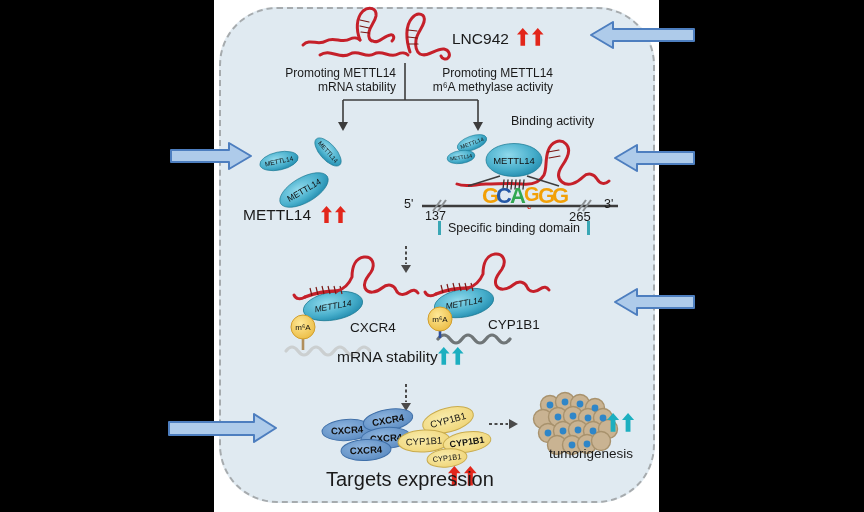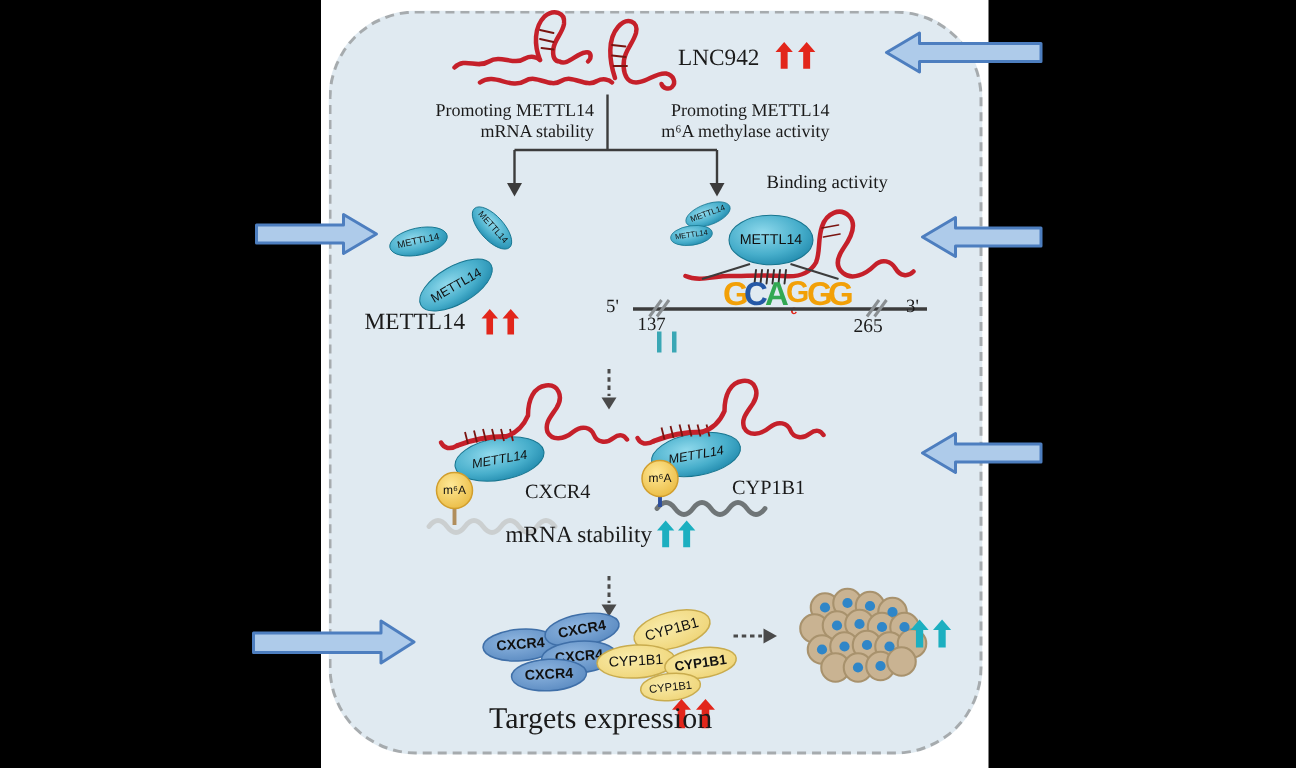--- a/index.html
+++ b/index.html
@@ -2,21 +2,21 @@
 <html><head>
 <meta charset="utf-8">
 <style>
   html,body{margin:0;padding:0;background:#000;}
   #stage{position:relative;width:864px;height:512px;background:#000;overflow:hidden;
          font-family:"Liberation Sans","DejaVu Sans",sans-serif;color:#1a1a1a;}
   #content-bg{position:absolute;left:214px;top:0;width:445px;height:512px;background:#ffffff;z-index:0;}
   #panel{position:absolute;left:219px;top:7px;width:432px;height:492px;background:#e0eaf1;
          border:2px dashed #a6abae;border-radius:58px;z-index:1;}
   #gfx{position:absolute;left:0;top:0;z-index:2;}
-  #labels{position:absolute;left:0;top:0;width:704px;height:512px;z-index:3;pointer-events:none;font-family:Liberation Serif, serif;}
+  #labels{position:absolute;left:0;top:0;width:704px;height:512px;z-index:3;pointer-events:none;}
   .lbl{position:absolute;white-space:nowrap;}
   .ctr{text-align:right;white-space:normal;}
   .bar-teal{display:inline-block;width:3px;height:14px;background:#3aa7b5;vertical-align:middle;}
   .domain-row{display:flex;align-items:center;gap:7px;}
 </style>
 </head>
 <body>
 
 <div id="stage">
   <div id="content-bg"></div>
@@ -299,26 +299,28 @@
 
     <div class="lbl" style="left:243px;top:206px;font-size:15.5px;">METTL14</div>
 
     <div class="lbl" style="left:404px;top:197px;font-size:12.5px;">5'</div>
     <div class="lbl" style="left:604px;top:197px;font-size:12.5px;">3'</div>
     <div class="lbl" style="left:425px;top:209px;font-size:12.5px;">137</div>
     <div class="lbl" style="left:569px;top:209px;font-size:13px;">265</div>
 
     <div class="lbl domain-row" style="left:438px;top:221px;font-size:12.5px;">
       <span class="bar-teal"></span>
+      <span>Specific binding domain</span>
       <span class="bar-teal"></span>
     </div>
 
     <div class="lbl" style="left:350px;top:320px;font-size:13.5px;">CXCR4</div>
     <div class="lbl" style="left:488px;top:317px;font-size:13.5px;">CYP1B1</div>
 
     <div class="lbl" style="left:337px;top:348px;font-size:15.5px;">mRNA stability</div>
 
     <div class="lbl" style="left:326px;top:468px;font-size:20px;">Targets expression</div>
 
     <div class="lbl ctr" style="left:521px;top:446px;width:112px;font-size:13.5px;line-height:16px;">
+      <div>tumorigenesis</div>
     </div>
   </div>
 </div>
 
 </body></html>

